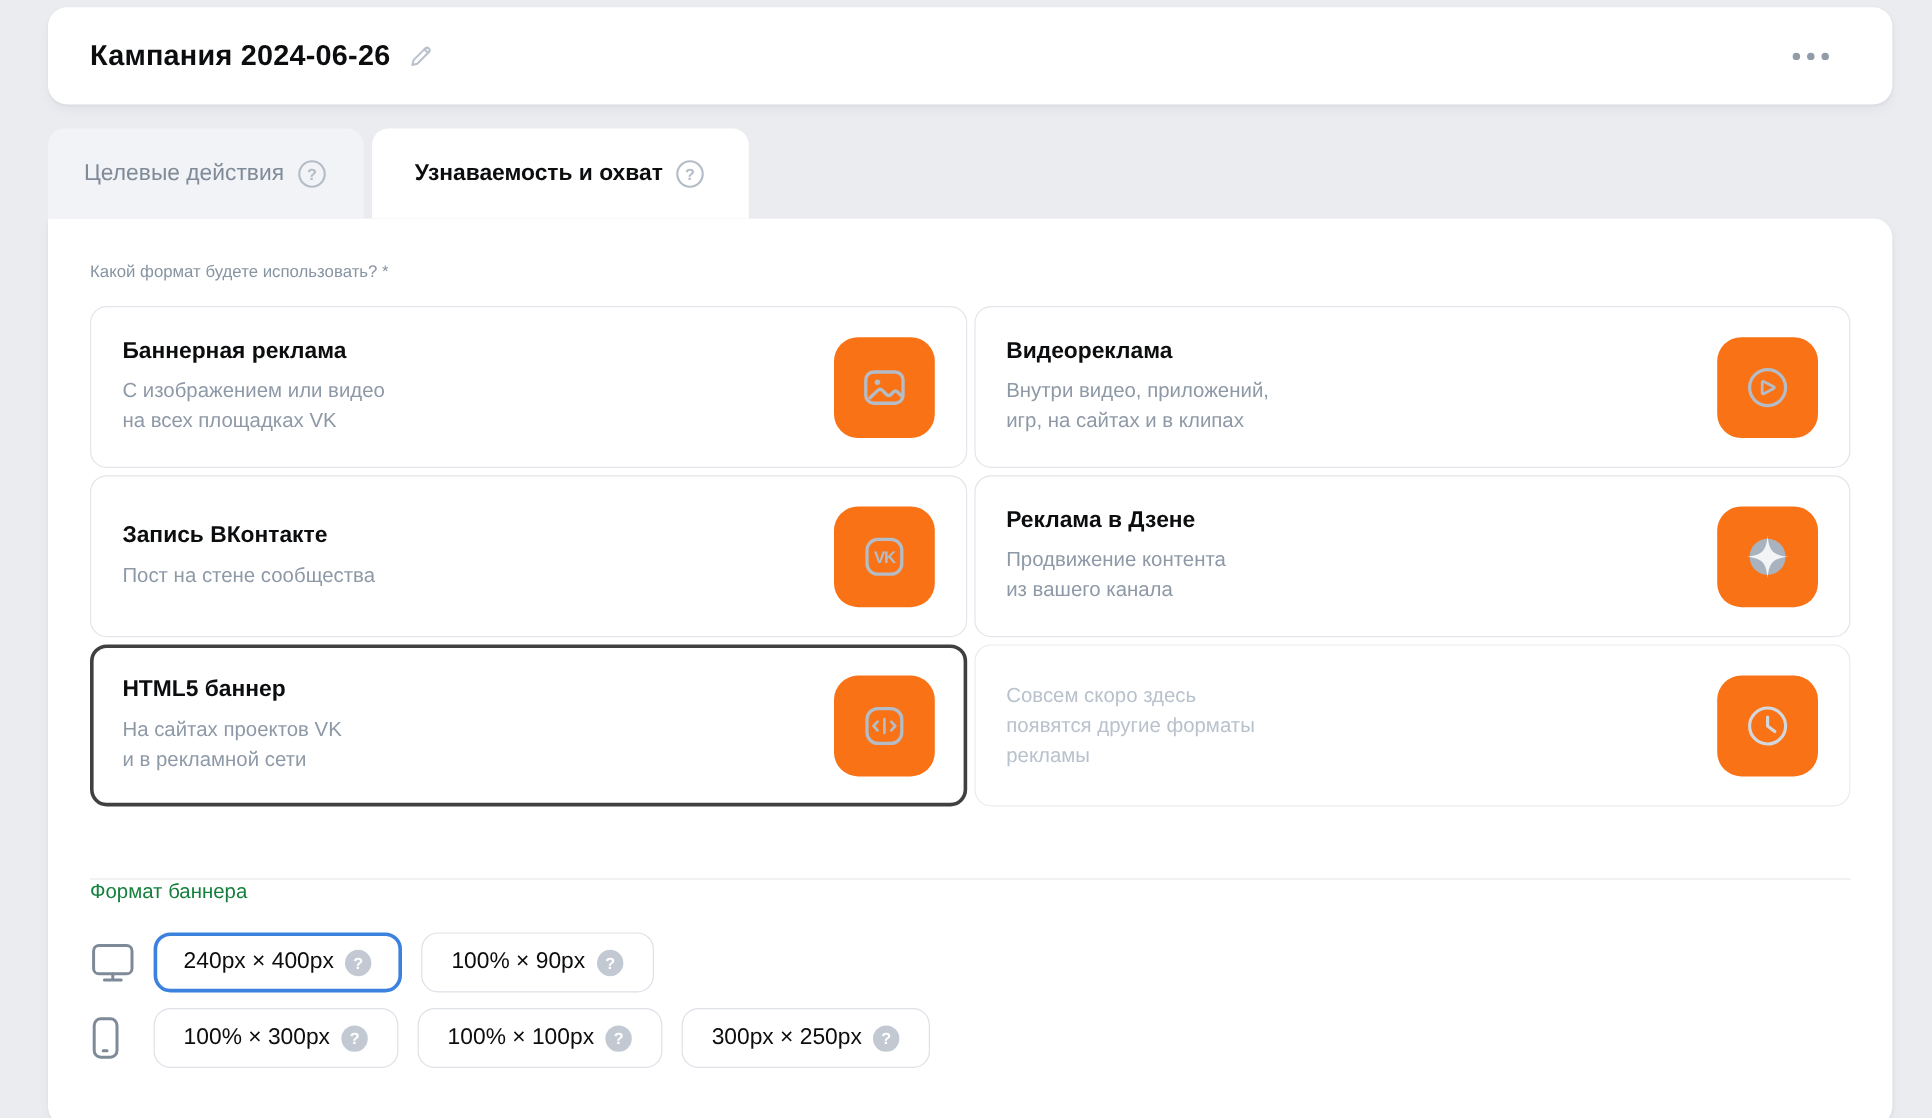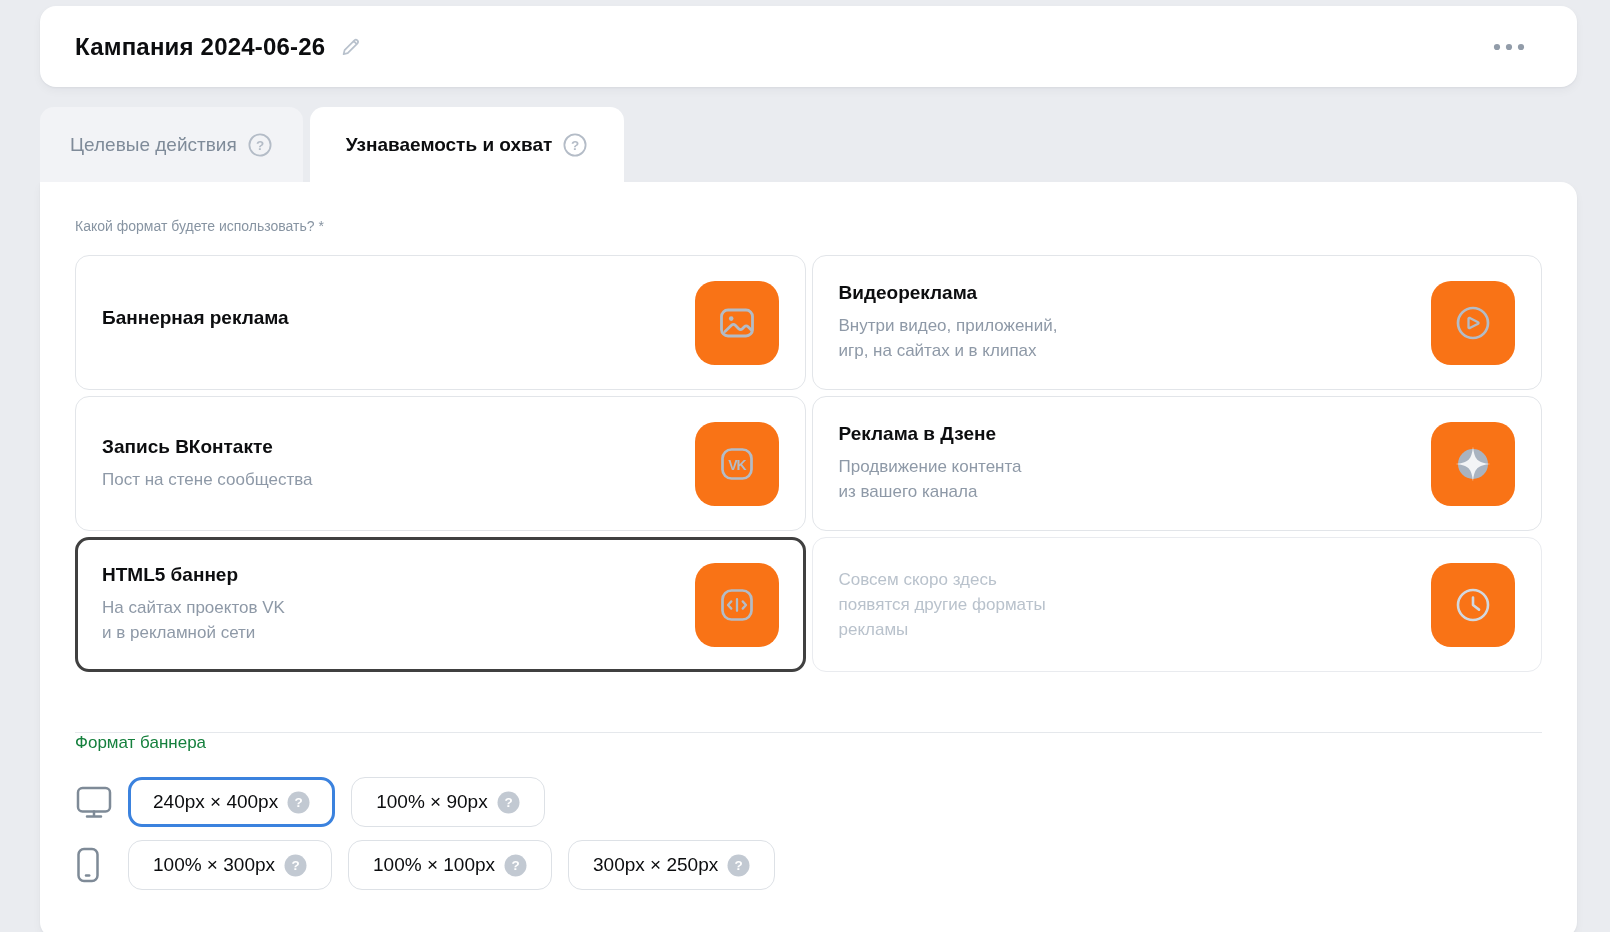--- a/index.html
+++ b/index.html
@@ -129,20 +129,22 @@
 
   <div class="panel">
 
     <div class="question-label">Какой формат будете использовать? *</div>
 
     <div class="cards-grid">
 
       <button class="format-card">
         <span class="card-text">
           <span class="card-title" style="display:block">Баннерная реклама</span>
+          <span class="card-desc" style="display:block">С изображением или видео
+на всех площадках VK</span>
         </span>
         <span class="icon-tile">
           <svg width="48" height="48" viewBox="0 0 48 48" fill="none">
             <rect x="8.5" y="11" width="31" height="26" rx="6.5" stroke="#b3bcc7" stroke-width="2.8"></rect>
             <circle cx="18.2" cy="19.6" r="2.3" fill="#b3bcc7"></circle>
             <path d="M12 32.5l6.5-6.2c1.3-1.2 2.6-1.2 3.8 0l3.4 3.4c1.2 1.2 2.5 1.2 3.7 0l1.9-1.9c1.3-1.2 2.6-1.2 3.8 0l3.9 3.9" stroke="#b3bcc7" stroke-width="2.8" stroke-linecap="round" stroke-linejoin="round"></path>
           </svg>
         </span>
       </button>
 

